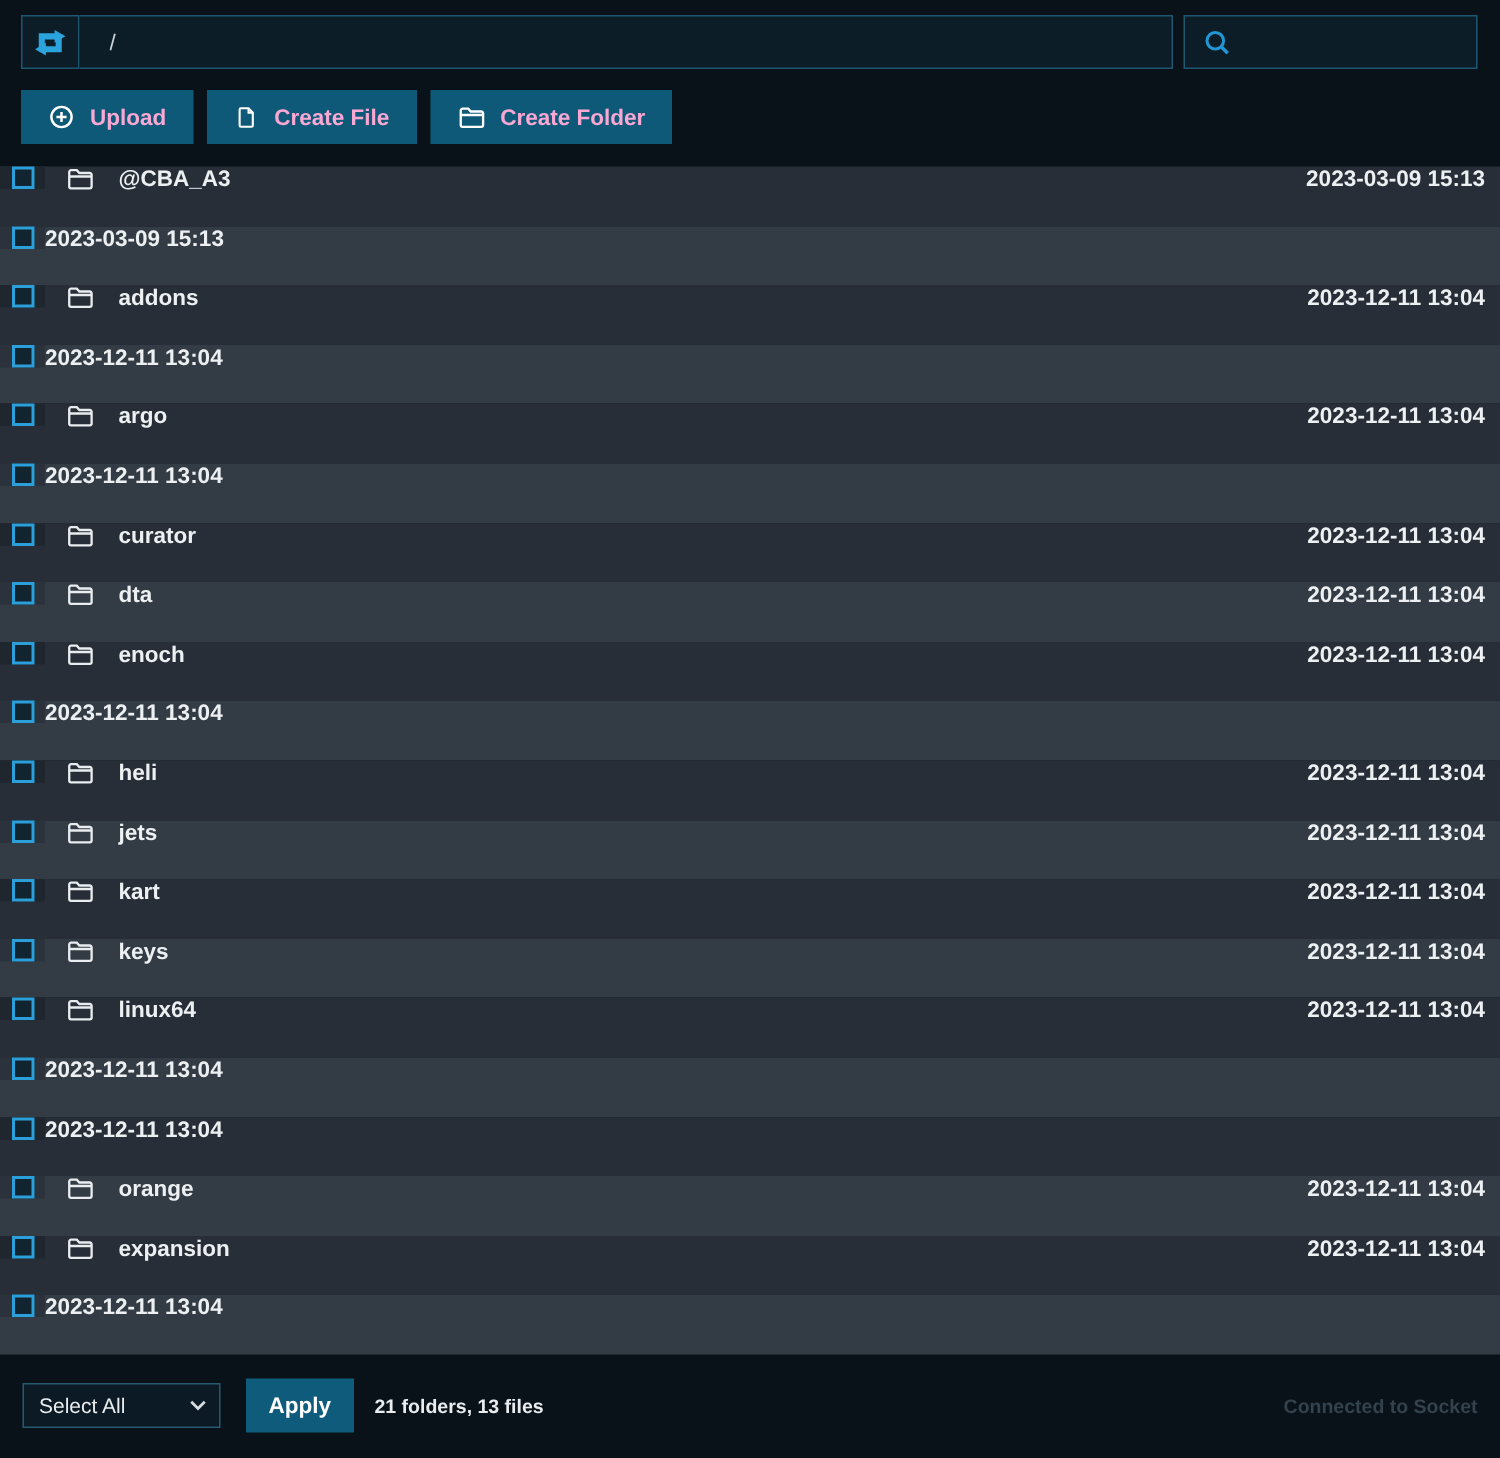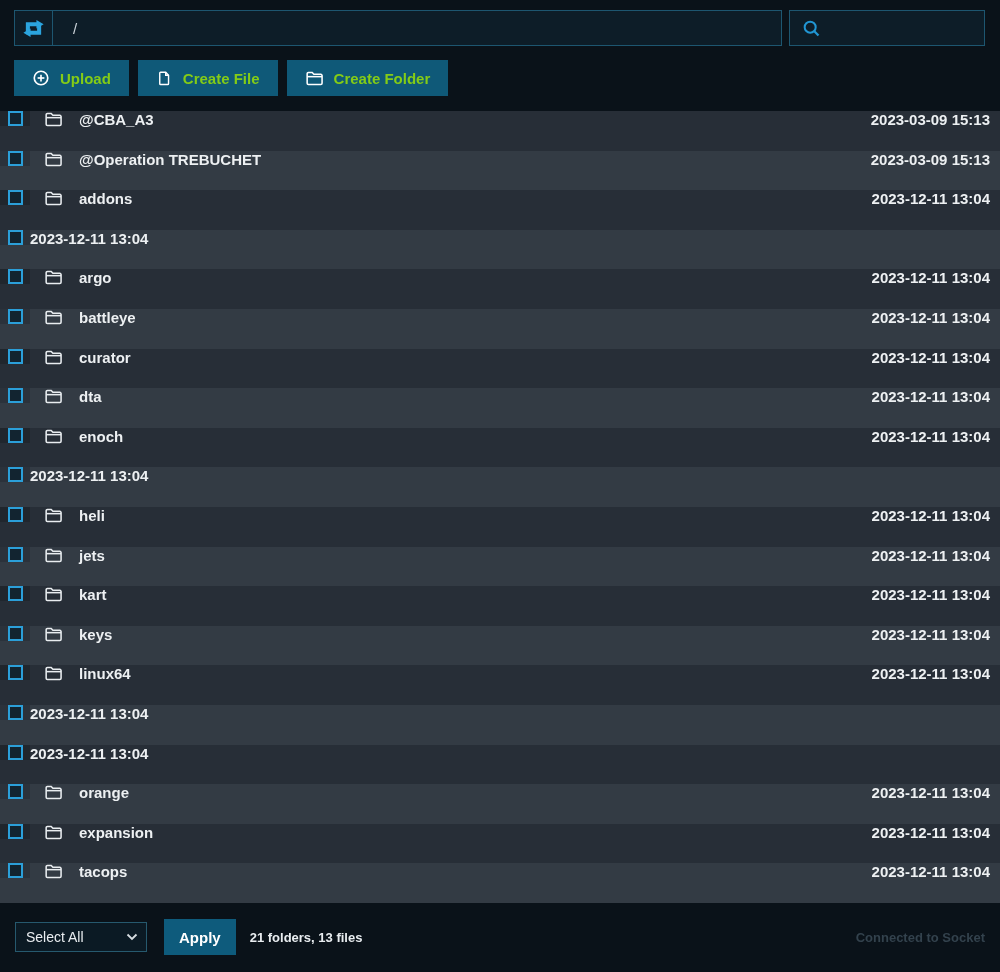--- a/index.html
+++ b/index.html
@@ -32,21 +32,21 @@
     display:flex; align-items:center; padding-left:11px;
   }
   .search-box input {
     flex:1; background:transparent; border:none; outline:none;
     color:#ccd4da; font-size:15px; font-family:"Liberation Sans", sans-serif;
     padding:0 8px; min-width:0;
   }
 
   .toolbar { margin-top:14px; display:flex; gap:9px; height:36px; }
   .tbtn {
-    background:#0f5978; border:none; color:#84cc16;
+    background:#0f5978; border:none; color:#f9a8d4;
     font-family:"Liberation Sans", sans-serif;
     font-size:15px; font-weight:600;
     display:flex; align-items:center; gap:10px;
     padding:0 18px; cursor:pointer;
   }
 
   
   .file-list { margin-top:15px; flex:0 0 auto; }
   .row { height:39.6px; display:flex; align-items:flex-start; font-size:15px; font-weight:700; cursor:pointer; }
   .row:nth-child(odd)  { background:#272e37; }
@@ -161,29 +161,20 @@
     </div>
     <div class="cell-date">
       <span class="fdate">2023-03-09 15:13</span>
     </div>
   </div>
 
   <div class="row">
     <div class="cell-check">
       <div class="checkbox"></div>
     </div>
-    <div class="cell-name">
-      <span>
-        <svg width="19" height="17" viewBox="0 0 24 22" fill="none">
-          <path d="M2.5 4.8 a1.6 1.6 0 0 1 1.6 -1.6 H9 l2.2 2.4 h9 a1.6 1.6 0 0 1 1.6 1.6 v10 a1.6 1.6 0 0 1 -1.6 1.6 H4.1 a1.6 1.6 0 0 1 -1.6 -1.6 z" stroke="#e9edf0" stroke-width="2"></path>
-          <path d="M2.5 8.6 h19.3" stroke="#e9edf0" stroke-width="2"></path>
-        </svg>
-      </span>
-      <span class="fname">@Operation TREBUCHET</span>
-    </div>
     <div class="cell-date">
       <span class="fdate">2023-03-09 15:13</span>
     </div>
   </div>
 
   <div class="row">
     <div class="cell-check">
       <div class="checkbox"></div>
     </div>
     <div class="cell-name">
@@ -224,29 +215,20 @@
     </div>
     <div class="cell-date">
       <span class="fdate">2023-12-11 13:04</span>
     </div>
   </div>
 
   <div class="row">
     <div class="cell-check">
       <div class="checkbox"></div>
     </div>
-    <div class="cell-name">
-      <span>
-        <svg width="19" height="17" viewBox="0 0 24 22" fill="none">
-          <path d="M2.5 4.8 a1.6 1.6 0 0 1 1.6 -1.6 H9 l2.2 2.4 h9 a1.6 1.6 0 0 1 1.6 1.6 v10 a1.6 1.6 0 0 1 -1.6 1.6 H4.1 a1.6 1.6 0 0 1 -1.6 -1.6 z" stroke="#e9edf0" stroke-width="2"></path>
-          <path d="M2.5 8.6 h19.3" stroke="#e9edf0" stroke-width="2"></path>
-        </svg>
-      </span>
-      <span class="fname">battleye</span>
-    </div>
     <div class="cell-date">
       <span class="fdate">2023-12-11 13:04</span>
     </div>
   </div>
 
   <div class="row">
     <div class="cell-check">
       <div class="checkbox"></div>
     </div>
     <div class="cell-name">
@@ -448,29 +430,20 @@
       <span class="fname">expansion</span>
     </div>
     <div class="cell-date">
       <span class="fdate">2023-12-11 13:04</span>
     </div>
   </div>
 
   <div class="row">
     <div class="cell-check">
       <div class="checkbox"></div>
-    </div>
-    <div class="cell-name">
-      <span>
-        <svg width="19" height="17" viewBox="0 0 24 22" fill="none">
-          <path d="M2.5 4.8 a1.6 1.6 0 0 1 1.6 -1.6 H9 l2.2 2.4 h9 a1.6 1.6 0 0 1 1.6 1.6 v10 a1.6 1.6 0 0 1 -1.6 1.6 H4.1 a1.6 1.6 0 0 1 -1.6 -1.6 z" stroke="#e9edf0" stroke-width="2"></path>
-          <path d="M2.5 8.6 h19.3" stroke="#e9edf0" stroke-width="2"></path>
-        </svg>
-      </span>
-      <span class="fname">tacops</span>
     </div>
     <div class="cell-date">
       <span class="fdate">2023-12-11 13:04</span>
     </div>
   </div>
 </div>
 
 <div class="footer">
   <div class="select-wrap">
     <select id="select-all"><option>Select All</option></select>

